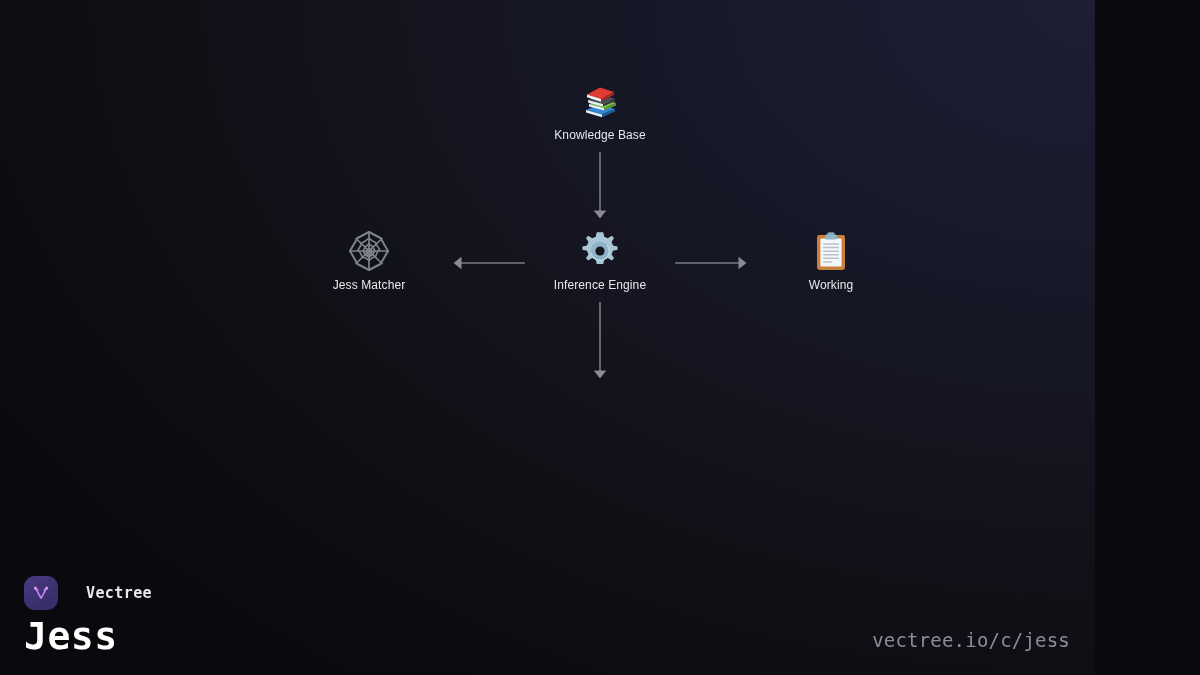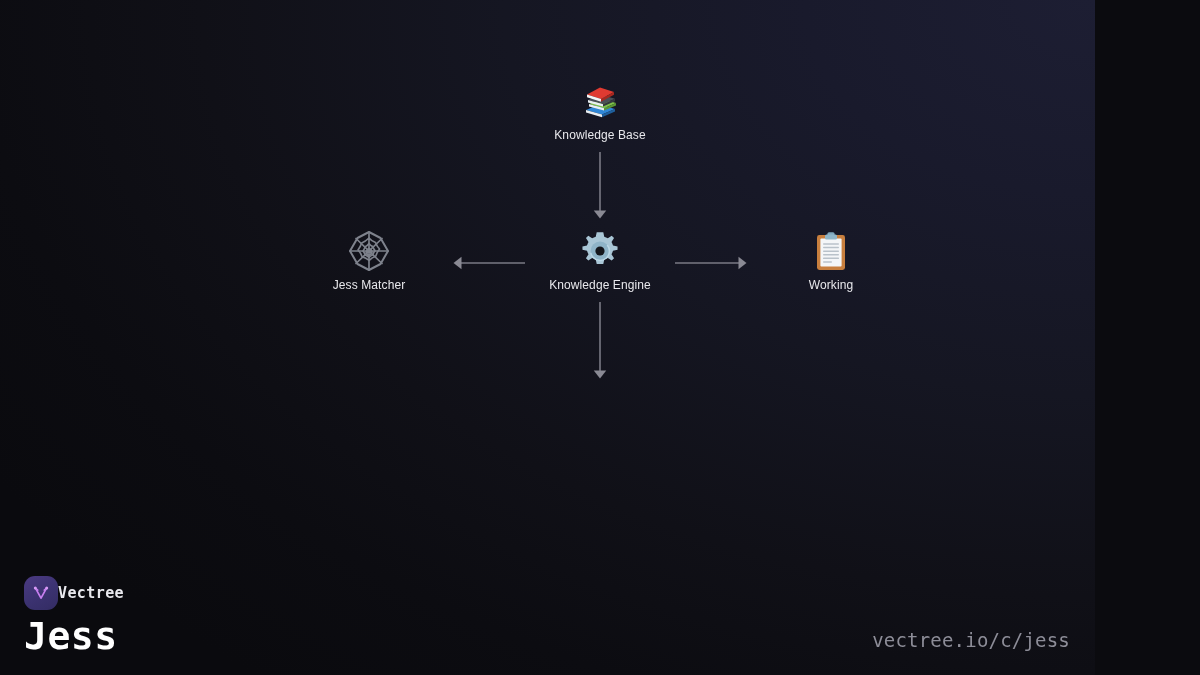--- a/index.html
+++ b/index.html
@@ -65,21 +65,21 @@
 
   
   #brand {
     position: absolute;
     left: 24px;
     bottom: 20px;
   }
   .brand-row {
     display: flex;
     align-items: center;
-    gap: 0;
+    gap: 28px;
     margin-bottom: 7px;
   }
   .logo-mark {
     width: 34px;
     height: 34px;
     border-radius: 11px;
     background: linear-gradient(150deg, #4b3a82 0%, #3b3270 55%, #332c63 100%);
     display: flex;
     align-items: center;
     justify-content: center;
@@ -203,21 +203,21 @@
             a15 15 0 0 1 1.5 3.6 l4.55 0.95 0 3.3 -4.55 0.95 a15 15 0 0 1 -1.5 3.6
             l2.55 3.85 -2.35 2.35 -3.85-2.55 a15 15 0 0 1 -3.6 1.5 l-0.95 4.55 -3.3 0
             -3.3 0 -0.95-4.55 a15 15 0 0 1 -3.6-1.5 l-3.85 2.55 -2.35-2.35 2.55-3.85
             a15 15 0 0 1 -1.5-3.6 l-4.55-0.95 0-3.3 4.55-0.95 a15 15 0 0 1 1.5-3.6
             l-2.55-3.85 2.35-2.35 3.85 2.55 a15 15 0 0 1 3.6-1.5 l0.95-4.55 z"></path>
           <circle cx="22" cy="22" r="9.4" fill="#8fb4c8"></circle>
           <circle cx="22" cy="22" r="9.4" fill="none" stroke="#bcd8e6" stroke-width="1.5" stroke-dasharray="34 26" transform="rotate(-40 22 22)"></circle>
           <circle cx="22" cy="22" r="4.6" fill="#14161c"></circle>
         </svg>
       </span>
-      <span class="label">Knowledge Engine</span>
+      <span class="label">Inference Engine</span>
     </div>
 
     <div class="node" id="node-agenda" style="left:831px; top:224px;">
       <span class="glyph">
         <svg width="40" height="44" viewBox="0 0 40 44" aria-hidden="true">
           <rect x="6" y="6" width="28" height="35" rx="2.4" fill="#c87f3e"></rect>
           <rect x="9.4" y="9.6" width="21.2" height="28" rx="1" fill="#f4f6f8"></rect>
           <rect x="16.4" y="3.2" width="7.2" height="5" rx="1.6" fill="#7fa8bd"></rect>
           <rect x="14" y="5.4" width="12" height="5.2" rx="1.5" fill="#8fb6c9"></rect>
           <g fill="#b9c2ca">

